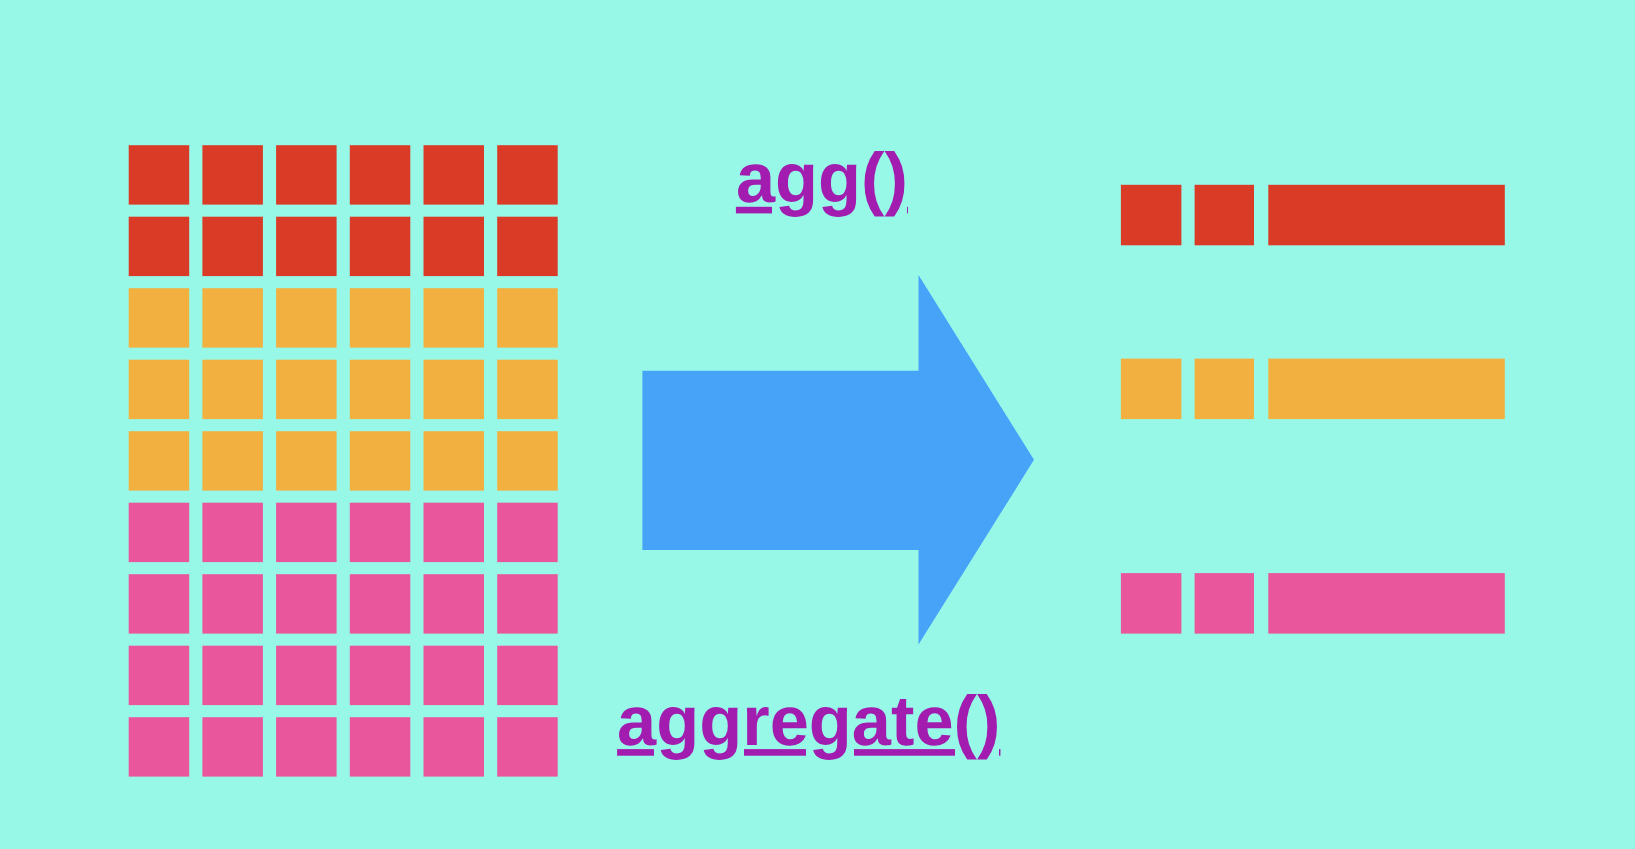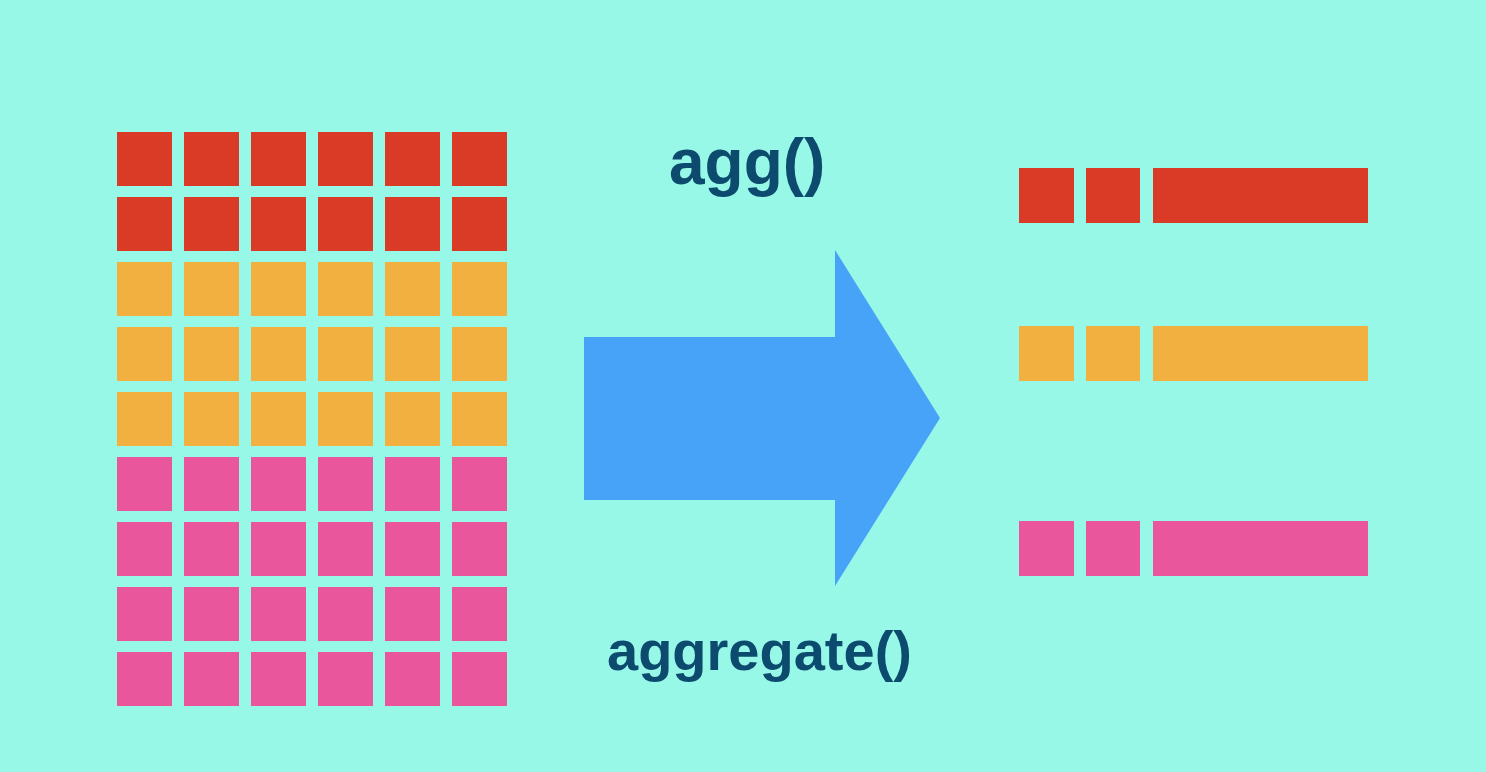--- a/index.html
+++ b/index.html
@@ -15,25 +15,26 @@
     grid-auto-rows: 54px;
     column-gap: 12px; row-gap: 11px;
   }
   .cell { width: 55px; height: 54px; }
   .out-row { position: absolute; left: 1019px; height: 55px; }
   .out-row .sq { position: absolute; top: 0; height: 55px; width: 55px; }
   .out-row .sq.s1 { left: 0; }
   .out-row .sq.s2 { left: 67px; width: 54px; }
   .out-row .bar { position: absolute; left: 134px; top: 0; width: 215px; height: 55px; }
   .label {
-    position: absolute; font-weight: bold; color: #0c4a6e; white-space: nowrap;
+    position: absolute; font-weight: bold; color: #a21caf; white-space: nowrap;
     line-height: 1;
+    text-decoration: underline;
   }
   #lbl-agg { left: 669px; top: 130px; font-size: 64px; }
-  #lbl-aggregate { left: 607px; top: 623px; font-size: 56px; }
+  #lbl-aggregate { left: 561px; top: 623px; font-size: 64px; }
   svg.arrow { position: absolute; left: 0; top: 0; }
 </style>
 </head>
 <body style="background: rgb(152, 248, 232);">
 
 <div class="grid" id="input-grid">
     <div class="cell" style="background: rgb(218, 59, 38);"></div>
     <div class="cell" style="background: rgb(218, 59, 38);"></div>
     <div class="cell" style="background: rgb(218, 59, 38);"></div>
     <div class="cell" style="background: rgb(218, 59, 38);"></div>

